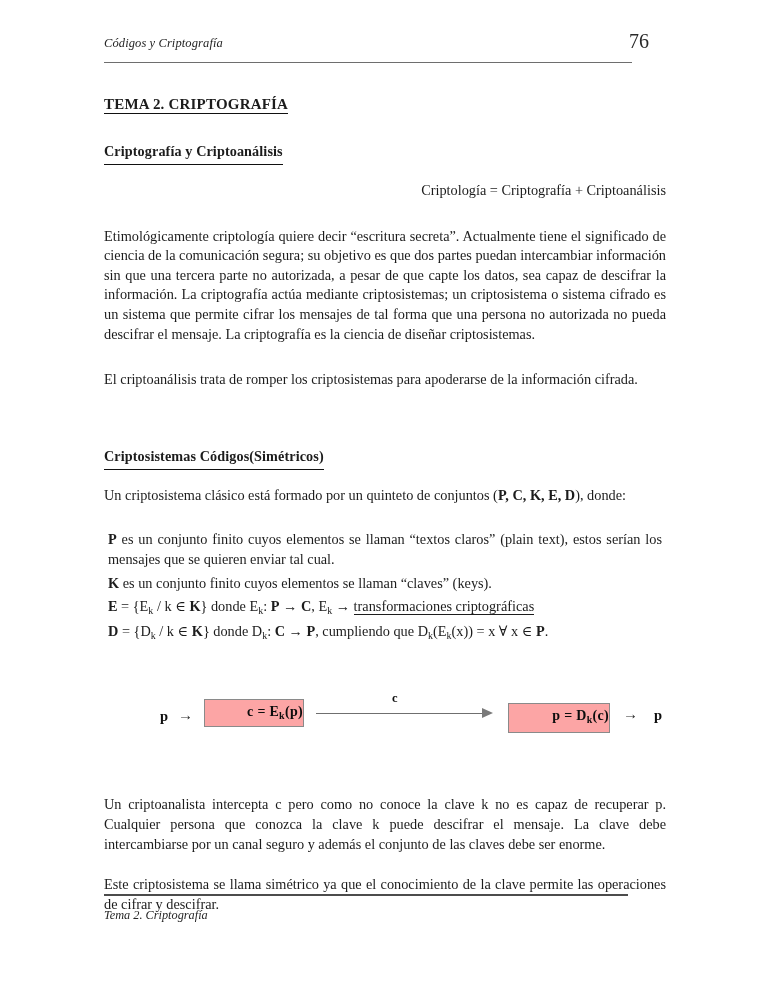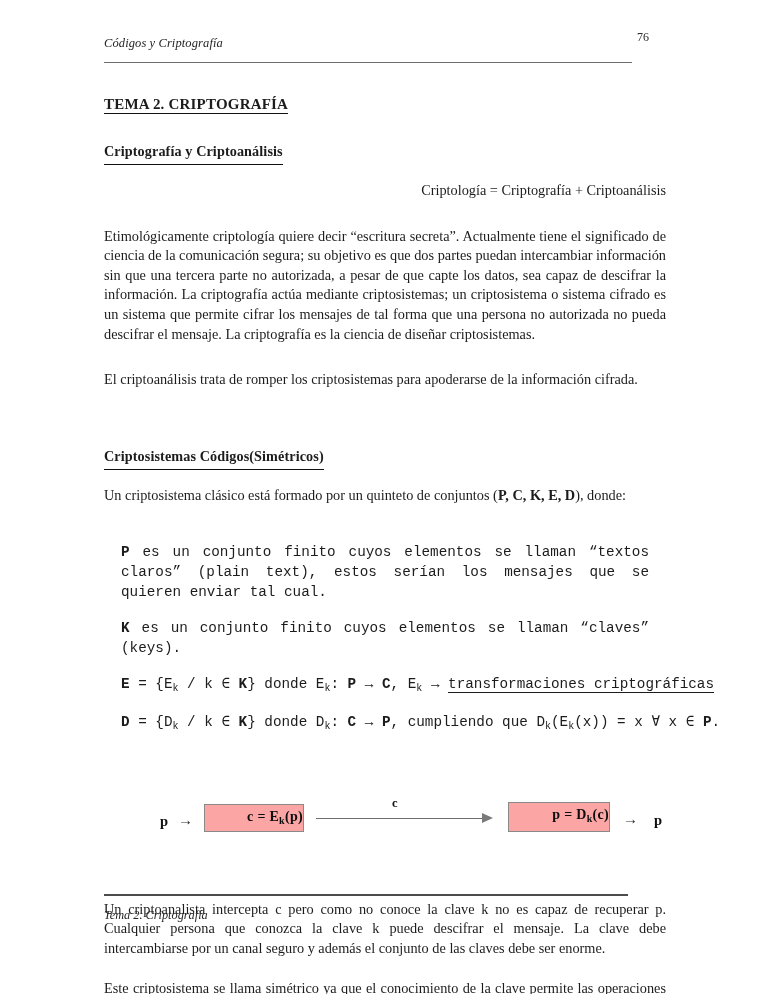--- a/index.html
+++ b/index.html
@@ -40,21 +40,21 @@
     font-style: italic;
     font-size: 12.5px;
     letter-spacing: .1px;
     color: #242424;
     white-space: nowrap;
   }
   .header-pageno {
     position: absolute;
     right: 0;
     top: -6px;
-    font-size: 12px;
+    font-size: 20px;
     color: #2a2a2a;
   }
   .header-rule {
     position: absolute;
     left: 0;
     top: 26px;
     width: 528px;
     height: 1px;
     background: #6e6e6e;
   }
@@ -115,22 +115,21 @@
     position: relative;
     top: 3px;
   }
   .math { white-space: nowrap; }
 
   
   .defs p.body {
     text-align: justify;
   }
   .defs .tight {
-    margin: 17px;
-    font-family: Liberation Mono, monospace;
+    margin: 4px;
   }
 
   
   .diagram {
     position: relative;
     height: 58px;
     margin: 0;
   }
   .diagram-inner {
     position: absolute;
@@ -280,21 +279,21 @@
         <div class="dg-arrowglyph" style="left:18px; top:17px;">→</div>
 
         <div class="dg-box" style="left:44px; top:9px; width:100px; height:28px;">
           <span class="bx"><span>c = E</span><sub>k</sub><span>(p)</span></span>
         </div>
 
         <div class="dg-line" style="left:156px; top:23px; width:168px;"></div>
         <div class="dg-head" style="left:322px; top:18px;"></div>
         <div class="dg-arrowlabel" style="left:232px; top:1px;">c</div>
 
-        <div class="dg-box" style="left:348px; top:7px; width:102px; height:30px;">
+        <div class="dg-box" style="left:348px; top:13px; width:102px; height:30px;">
           <span class="bx"><span>p = D</span><sub>k</sub><span>(c)</span></span>
         </div>
 
         <div class="dg-arrowglyph" style="left:463px; top:16px;">→</div>
 
         <div class="dg-label" style="left:494px; top:17px;">p</div>
 
       </div>
     </div>
 

